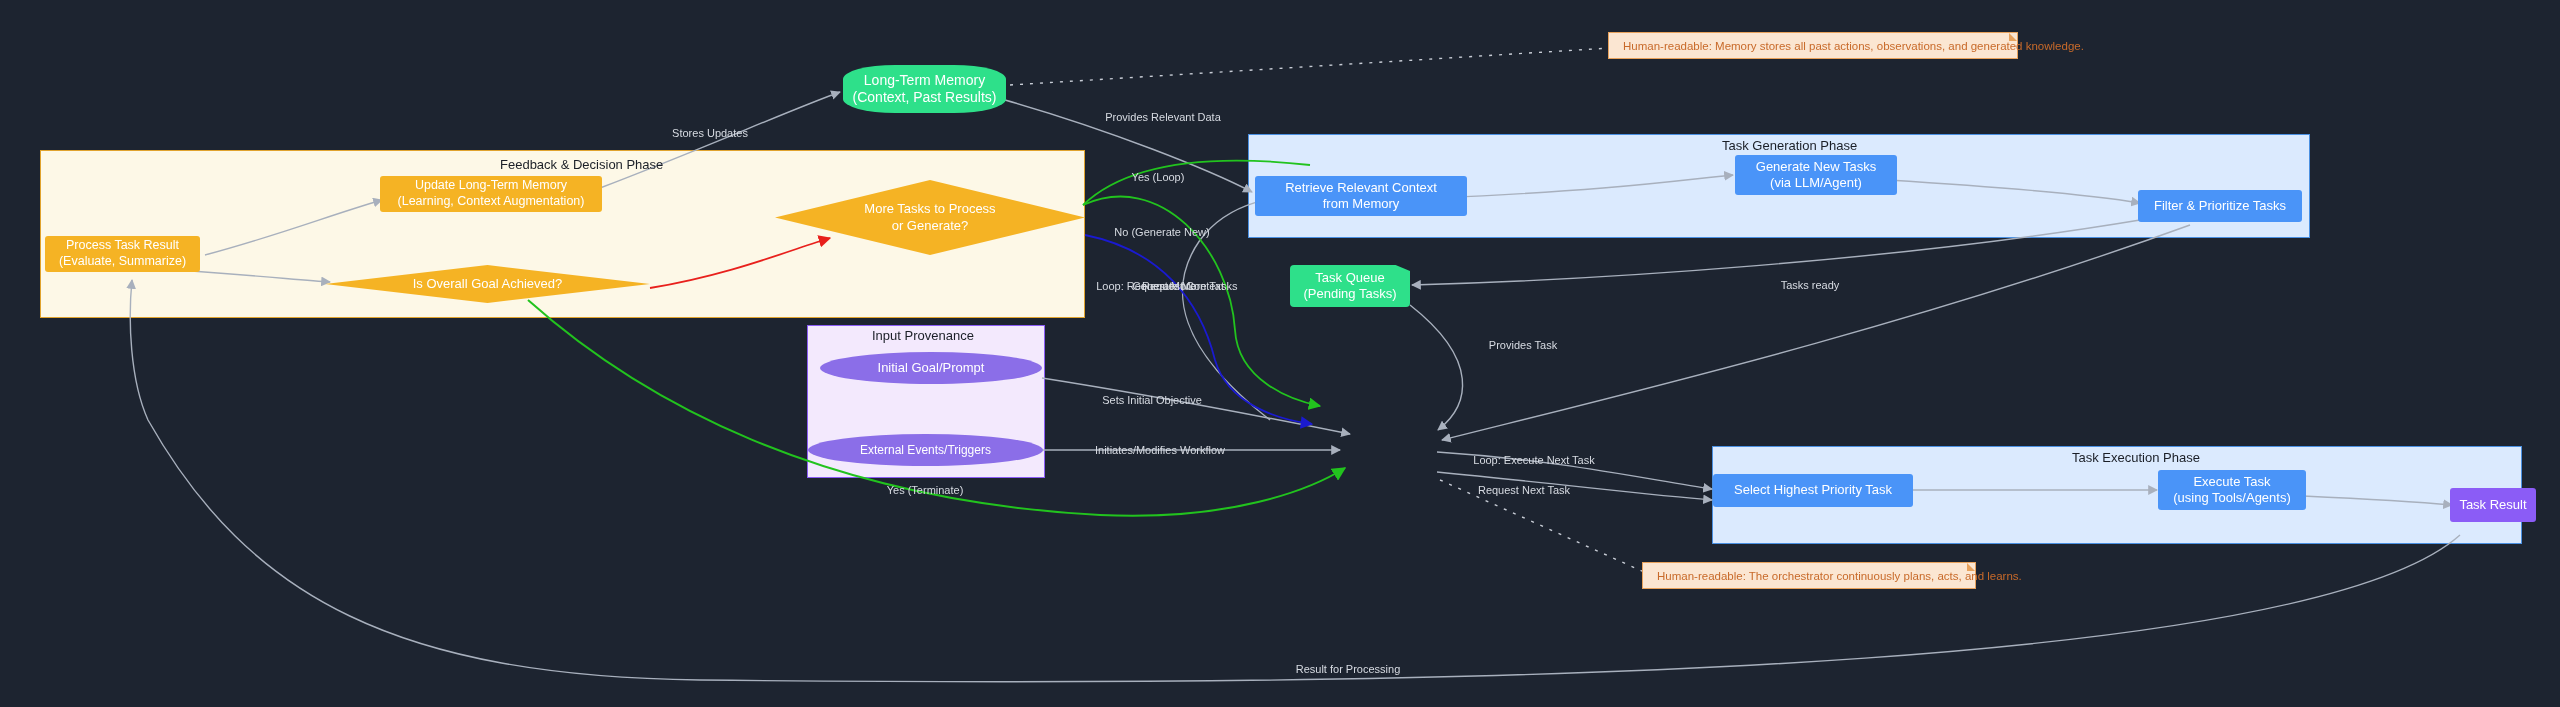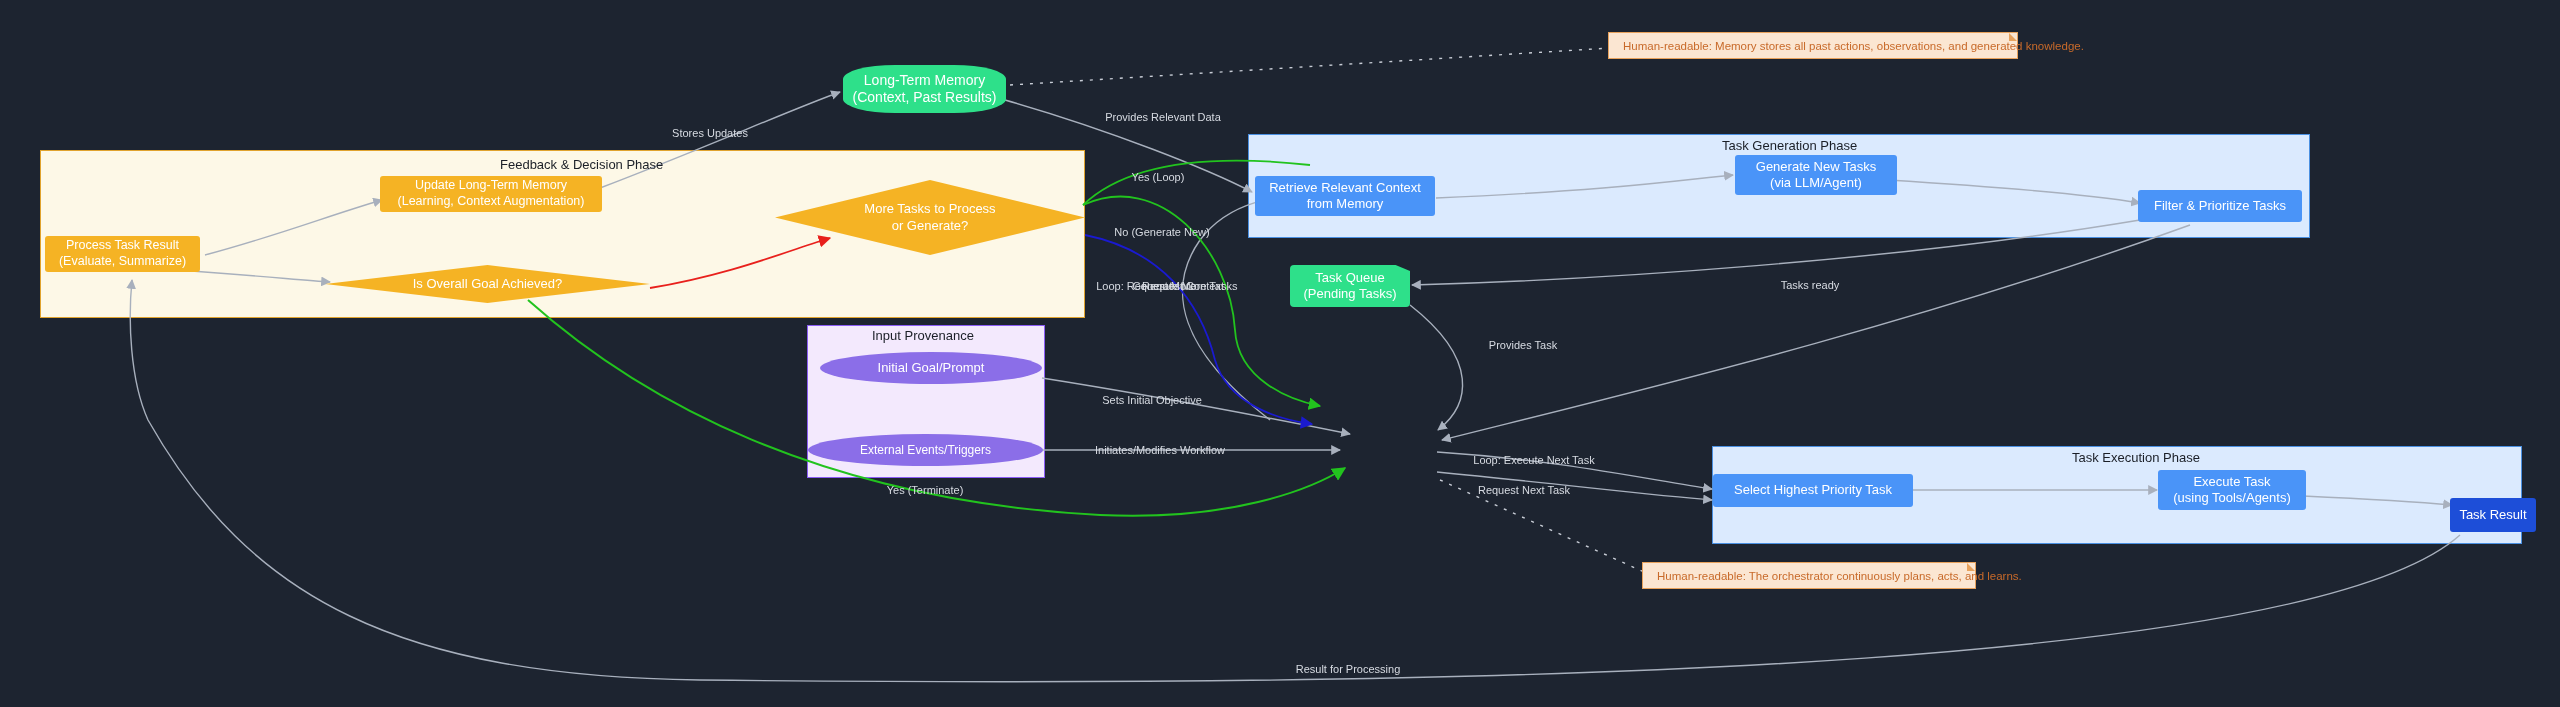--- a/index.html
+++ b/index.html
@@ -115,35 +115,35 @@
   <div class="node" style="left:325px;top:265px;width:325px;height:38px;font-size:13px;">Is Overall Goal Achieved?</div>
 
   <div style="position:absolute;left:775px;top:180px;width:310px;height:75px;background:#f5b324;
               clip-path:polygon(50% 0,100% 50%,50% 100%,0 50%);"></div>
   <div class="node" style="left:775px;top:180px;width:310px;height:75px;font-size:13px;">More Tasks to Process
 or Generate?</div>
 
   <div class="node" style="left:820px;top:352px;width:222px;height:32px;background:#8b6ee8;border-radius:50%;font-size:13px;">Initial Goal/Prompt</div>
   <div class="node" style="left:808px;top:434px;width:235px;height:32px;background:#8b6ee8;border-radius:50%;font-size:12px;">External Events/Triggers</div>
 
-  <div class="node rect" style="left:1255px;top:176px;width:180px;height:40px;background:#4a94f8;font-size:13px;">Retrieve Relevant Context
+  <div class="node rect" style="left:1255px;top:176px;width:212px;height:40px;background:#4a94f8;font-size:13px;">Retrieve Relevant Context
 from Memory</div>
   <div class="node rect" style="left:1735px;top:155px;width:162px;height:40px;background:#4a94f8;font-size:13px;">Generate New Tasks
 (via LLM/Agent)</div>
   <div class="node rect" style="left:2138px;top:190px;width:164px;height:32px;background:#4a94f8;font-size:13px;">Filter &amp; Prioritize Tasks</div>
 
   <div class="node" style="left:1290px;top:265px;width:120px;height:42px;background:#2ee08a;font-size:13px;
               clip-path:polygon(0 0,88% 0,100% 14%,100% 100%,0 100%);border-radius:4px;">Task Queue
 (Pending Tasks)</div>
 
 
   <div class="node rect" style="left:1713px;top:474px;width:200px;height:33px;background:#4a94f8;font-size:13px;">Select Highest Priority Task</div>
   <div class="node rect" style="left:2158px;top:470px;width:148px;height:40px;background:#4a94f8;font-size:13px;">Execute Task
 (using Tools/Agents)</div>
-  <div class="node rect" style="left:2450px;top:498px;width:86px;height:34px;background:#1d4ed8;font-size:13px;">Task Result</div>
+  <div class="node rect" style="left:2450px;top:488px;width:86px;height:34px;background:#8b5cf6;font-size:13px;">Task Result</div>
 
   <div class="edge-label" style="left:710px;top:133px;">Stores Updates</div>
   <div class="edge-label" style="left:1163px;top:117px;">Provides Relevant Data</div>
   <div class="edge-label" style="left:1158px;top:177px;">Yes (Loop)</div>
   <div class="edge-label" style="left:1162px;top:232px;">No (Generate New)</div>
   <div class="edge-label" style="left:1146px;top:286px;">Loop: Request More</div>
   <div class="edge-label" style="left:1185px;top:286px;text-align:center;">Generate More Tasks</div>
   <div class="edge-label" style="left:1166px;top:286px;padding-left:34px;">Request Context</div>
   <div class="edge-label" style="left:1810px;top:285px;">Tasks ready</div>
   <div class="edge-label" style="left:1523px;top:345px;">Provides Task</div>

